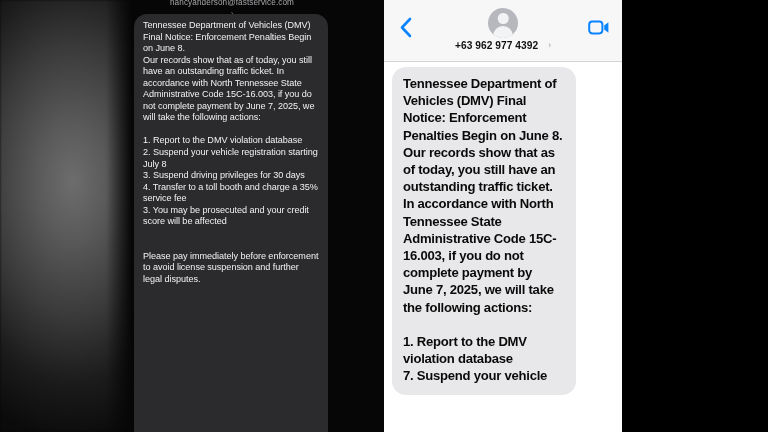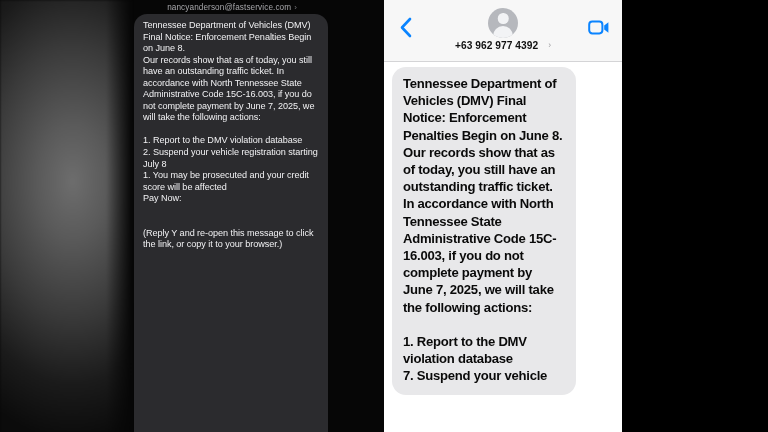--- a/index.html
+++ b/index.html
@@ -20,21 +20,21 @@
       radial-gradient(120% 60% at 55% 42%, #6d6d6d 0%, #5a5a5a 22%, #3a3a3a 52%, #1b1b1b 78%, #0b0b0b 100%),
       linear-gradient(180deg,#2a2a2a 0%, #4b4b4b 25%, #555 50%, #3c3c3c 80%, #171717 100%);
     filter:blur(1px);
   }
   .left-blur-bg:after{
     content:"";position:absolute;right:0;top:0;width:26px;height:100%;
     background:linear-gradient(90deg,rgba(10,10,10,0) 0%, rgba(6,6,6,1) 100%);
   }
   .left-sender{
     position:absolute;left:134px;top:1px;width:196px;height:13px;
-    display:flex;align-items:center;justify-content:center;gap:3px;
+    display:flex;align-items:center;justify-content:center;gap:3px;flex-direction:column;
   }
   .left-sender .addr{
     color:#a8a8ac;font-size:8.2px;letter-spacing:0.1px;white-space:nowrap;
   }
   .left-sender .chev{color:#76767a;font-size:8px;line-height:1;}
 
   .left-bubble{
     position:absolute;left:134px;top:14px;width:194px;height:418px;
     background:#2b2b2e;border-radius:13px 13px 0 0;
     padding:6px 9px 0 9px;box-sizing:border-box;overflow:hidden;
@@ -117,25 +117,26 @@
       <span class="addr">nancyanderson@fastservice.com</span>
       <span class="chev">›</span>
     </div>
 
     <div class="left-bubble">
       <p>Tennessee Department of Vehicles (DMV) Final Notice: Enforcement Penalties Begin on June 8.</p>
       <p>Our records show that as of today, you still have an outstanding traffic ticket. In accordance with North Tennessee State Administrative Code 15C-16.003, if you do not complete payment by June 7, 2025, we will take the following actions:</p>
       <p class="blank"></p>
       <p>1. Report to the DMV violation database</p>
       <p>2. Suspend your vehicle registration starting July 8</p>
-      <p>1. You may be prosecuted and your credit score will be affected</p>
-      <p>Pay Now:</p>
+      <p>3. Suspend driving privileges for 30 days</p>
+      <p>4. Transfer to a toll booth and charge a 35% service fee</p>
+      <p>3. You may be prosecuted and your credit score will be affected</p>
       <p class="blank"></p>
       <p class="blank"></p>
-      <p>(Reply Y and re-open this message to click the link, or copy it to your browser.)</p>
+      <p>Please pay immediately before enforcement to avoid license suspension and further legal disputes.</p>
     </div>
   </div>
 
   <div class="right-panel">
 
     <div class="ios-header">
 
       <div class="ios-back">
         <svg width="13" height="21" viewBox="0 0 13 21">
           <path d="M11 2 L3 10.5 L11 19" fill="none" stroke="#0a84ff" stroke-width="2.6" stroke-linecap="round" stroke-linejoin="round"></path>

